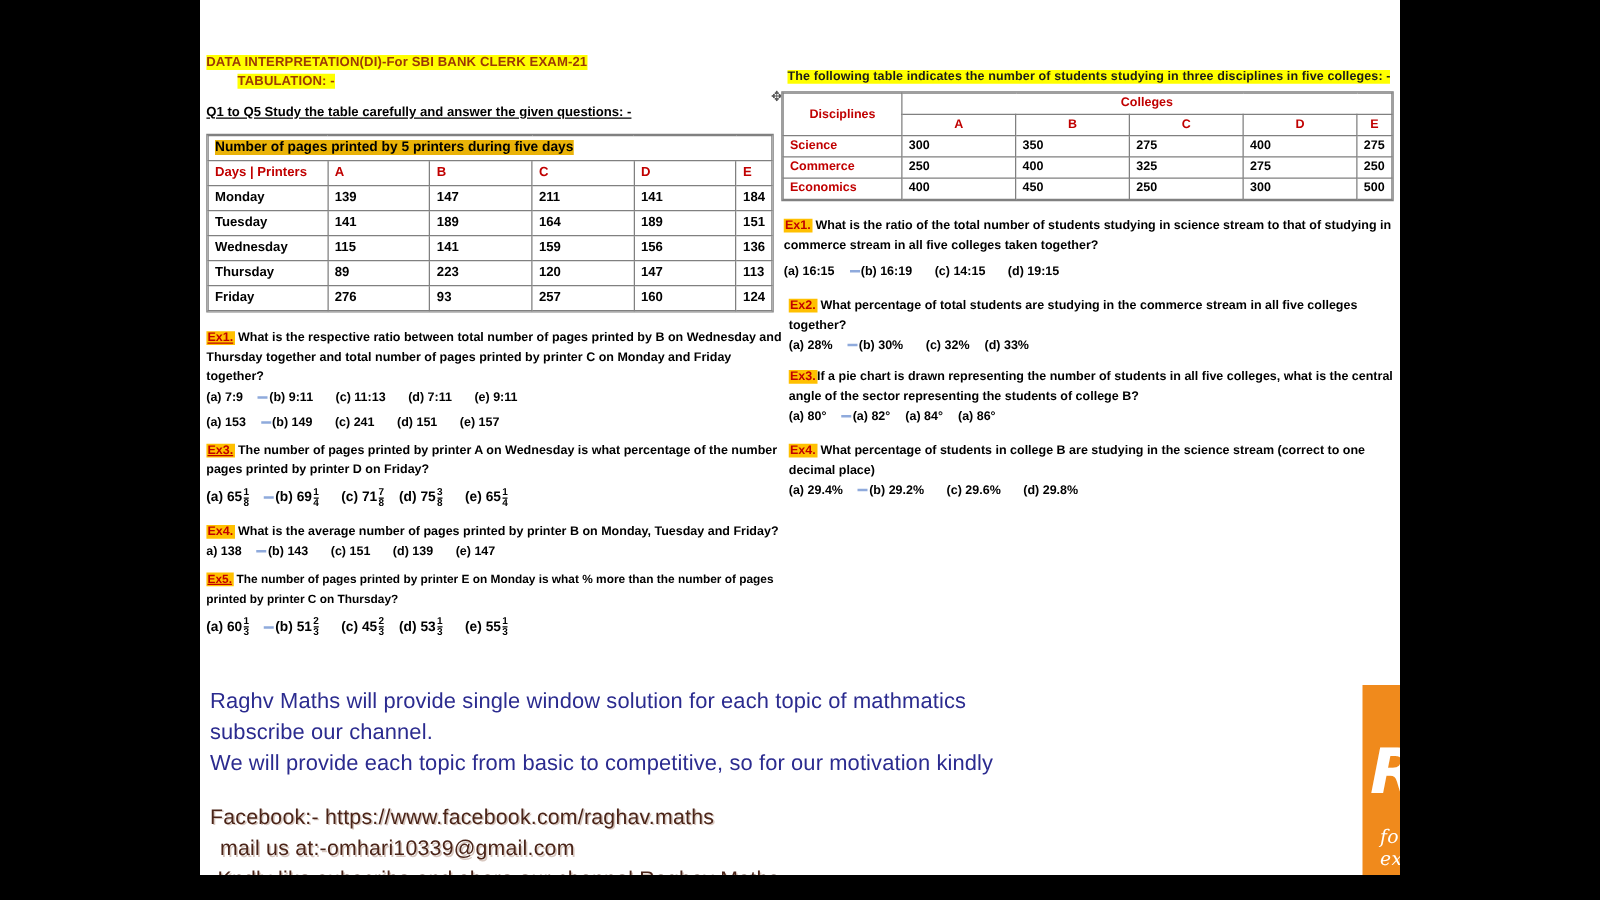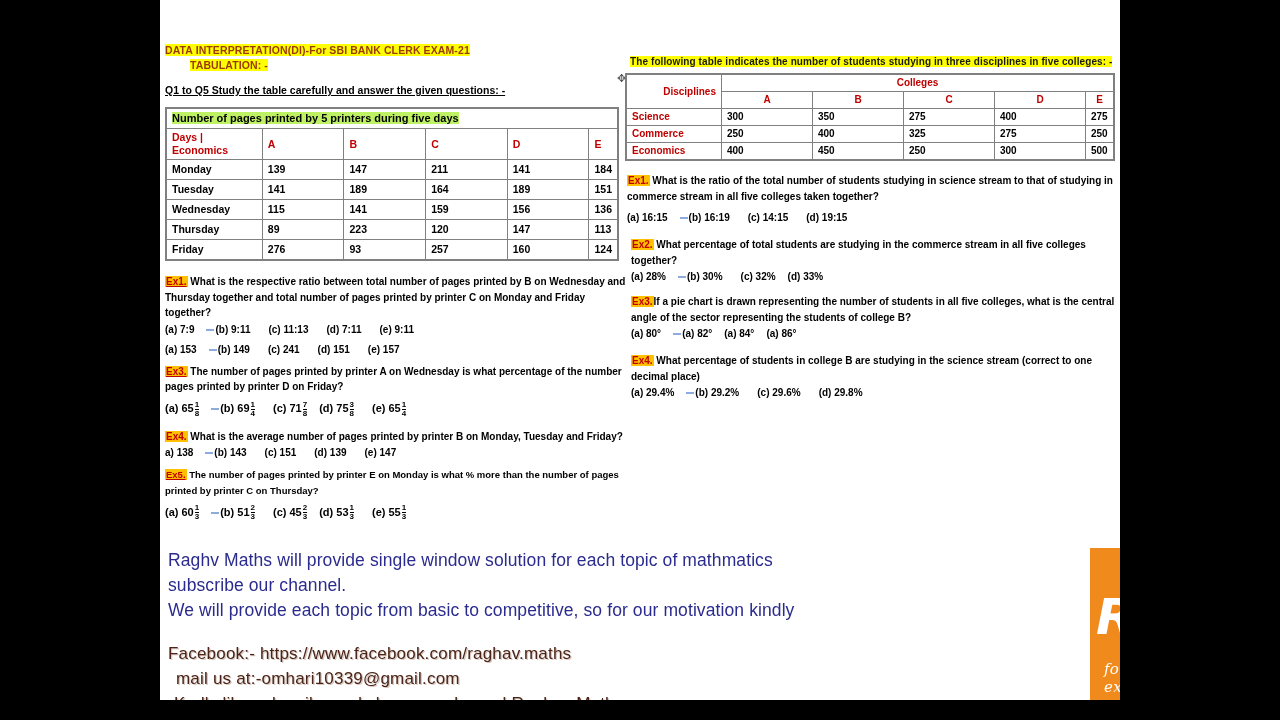--- a/index.html
+++ b/index.html
@@ -30,21 +30,21 @@
 
   .tablewrap{border:1px solid #808080;background:#fff;}
   table.dt{border-collapse:collapse;width:100%;background:#fff;}
   table.dt td,table.dt th{
     border:1px solid #808080;font-size:10.5px;font-weight:bold;
     padding:2px 5px;text-align:left;color:#000;height:15px;
     line-height:13px;
   }
   table.dt th{color:#c00000;font-weight:bold;}
   .titlerow td{border:1px solid #808080;padding:2px 4px;}
-  .titlerow span{background:#bef264;font-size:11px;font-weight:bold;color:#000;}
+  .titlerow span{background:#eab308;font-size:11px;font-weight:bold;color:#000;}
 
   
   .q{margin-top:9px;}
   .qtext{
     font-size:10px;font-weight:bold;color:#000;line-height:15.5px;
   }
   .exlab{background:#ffc000;color:#c00000;font-weight:bold;padding:0 1px;}
   .exlab.u{text-decoration:underline;}
   .opts{font-size:10px;font-weight:bold;color:#000;margin-top:3px;white-space:nowrap;}
   .opts span.gap{display:inline-block;width:12px;}
@@ -68,21 +68,21 @@
   }
 
   
   table.rt{border-collapse:collapse;width:100%;}
   table.rt td,table.rt th{
     border:1px solid #808080;font-size:10px;font-weight:bold;
     padding:1px 5px;color:#000;height:14px;line-height:12px;text-align:left;
   }
   table.rt th{color:#c00000;text-align:center;}
   table.rt td.disc{color:#c00000;}
-  table.rt th.discH{text-align:right;}
+  table.rt th.discH{text-align:center;}
 
   
   #promo{position:absolute;left:8px;top:548px;width:952px;height:172px;}
   .promo-line{
     font-size:17.5px;color:#2b2b8f;font-family:"Liberation Sans",sans-serif;
     line-height:25px;letter-spacing:.1px;
   }
   .promo-sub{
     font-size:17px;color:#4a2418;line-height:25px;
     text-shadow:1.2px 1.2px 0 #d8c8c0;letter-spacing:.2px;
@@ -119,21 +119,21 @@
         <div class="subhead" style="margin-top:13px;">Q1 to Q5 Study the table carefully and answer the given questions: -</div>
       </div>
 
       <div class="tablewrap" style="margin-top:11px;width:452px;">
         <table class="dt">
           <tbody>
               <tr class="titlerow">
             <td colspan="6"><span>Number of pages printed by 5 printers during five days</span></td>
           </tr>
           <tr>
-            <th style="width:86px;">Days | Economics</th>
+            <th style="width:86px;">Days | Printers</th>
             <th style="width:73px;">A</th>
             <th style="width:73px;">B</th>
             <th style="width:73px;">C</th>
             <th style="width:73px;">D</th>
             <th>E</th>
           </tr>
           <tr>
             <td>Monday</td>
             <td>139</td>
             <td>147</td>

